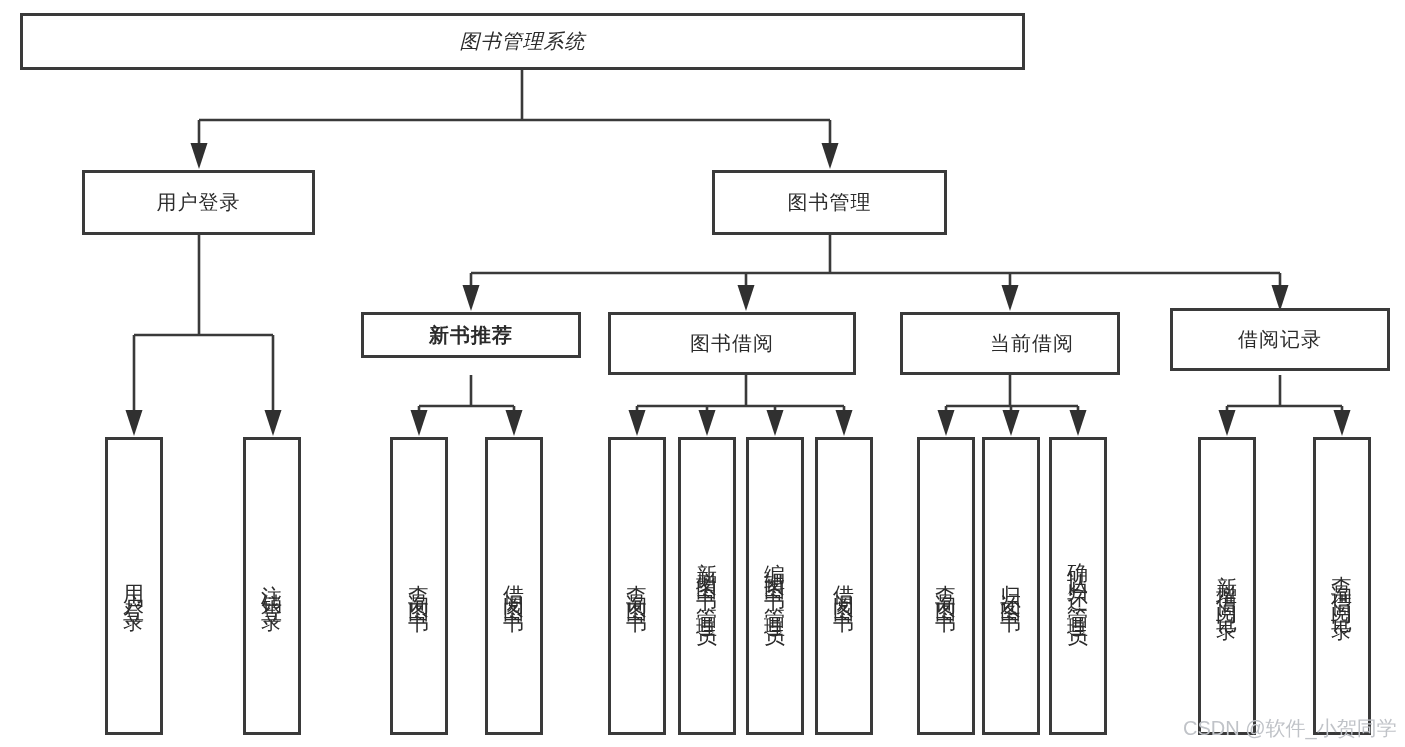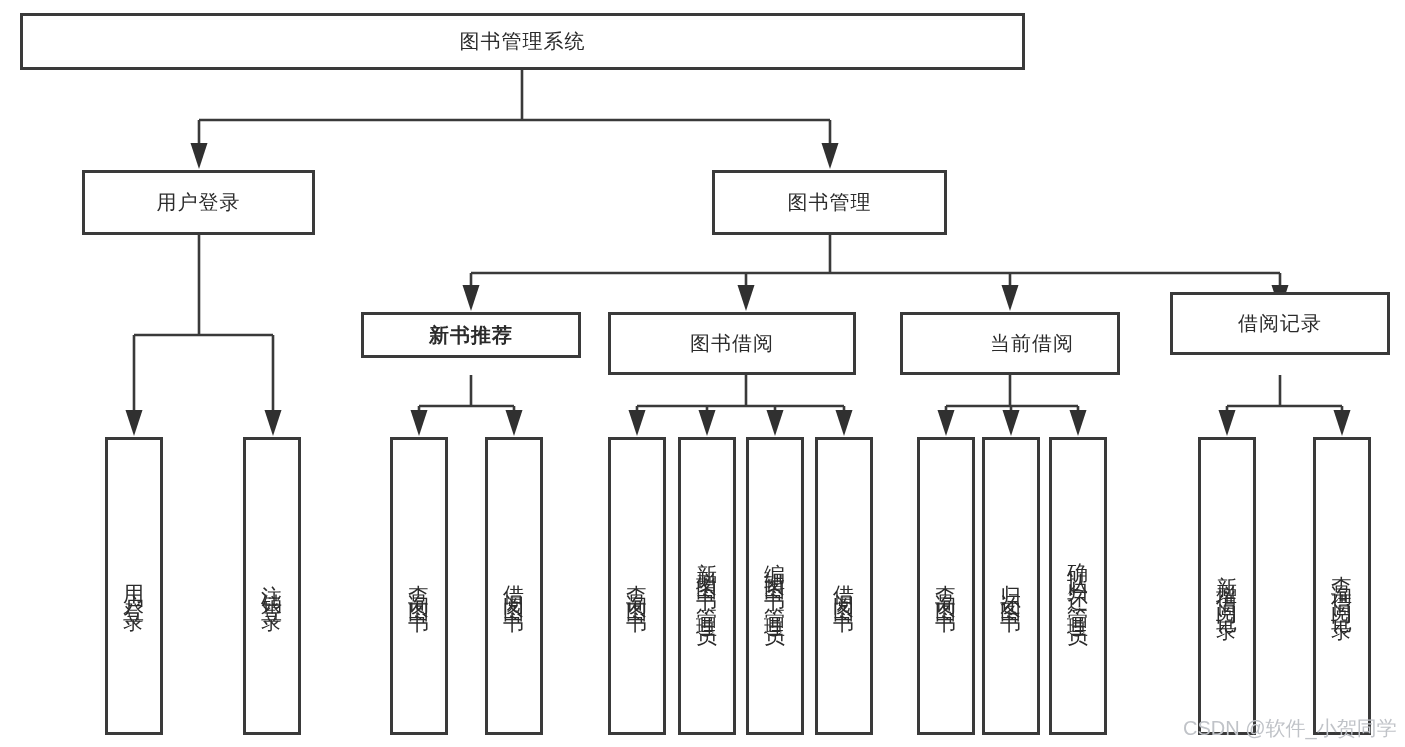--- a/index.html
+++ b/index.html
@@ -94,29 +94,29 @@
       <polygon points="766.5,410 783.5,410 775,436"></polygon>
       <polygon points="835.5,410 852.5,410 844,436"></polygon>
       <polygon points="937.5,410 954.5,410 946,436"></polygon>
       <polygon points="1002.5,410 1019.5,410 1011,436"></polygon>
       <polygon points="1069.5,410 1086.5,410 1078,436"></polygon>
       <polygon points="1218.5,410 1235.5,410 1227,436"></polygon>
       <polygon points="1333.5,410 1350.5,410 1342,436"></polygon>
     </g>
   </svg>
 
-  <div class="hnode" style="left:20px; top:13px; width:1005px; height:57px;">图书管理系统</div>
+  <div class="hnode" style="left:20px; top:13px; width:1005px; height:57px;font-style:italic;">图书管理系统</div>
 
   <div class="hnode" style="left:82px; top:170px; width:233px; height:65px;">用户登录</div>
   <div class="hnode" style="left:712px; top:170px; width:235px; height:65px;">图书管理</div>
 
   <div class="hnode" style="left:361px; top:312px; width:220px; height:46px;font-weight:bold;">新书推荐</div>
   <div class="hnode" style="left:608px; top:312px; width:248px; height:63px;">图书借阅</div>
   <div class="hnode" style="left:900px; top:312px; width:220px; height:63px;padding-left:44px;">当前借阅</div>
-  <div class="hnode" style="left:1170px; top:292px; width:220px; height:63px;font-family:Liberation Serif, serif;">借阅记录</div>
+  <div class="hnode" style="left:1170px; top:308px; width:220px; height:63px;font-family:Liberation Serif, serif;">借阅记录</div>
 
   <div class="vnode" style="left:105px;">用户登录</div>
   <div class="vnode" style="left:243px;">注销登录</div>
 
   <div class="vnode" style="left:390px;">查询图书</div>
   <div class="vnode" style="left:485px;">借阅图书</div>
 
   <div class="vnode" style="left:608px;">查询图书</div>
   <div class="vnode" style="left:678px;">新增图书（管理员）</div>
   <div class="vnode" style="left:746px;">编辑图书（管理员）</div>

